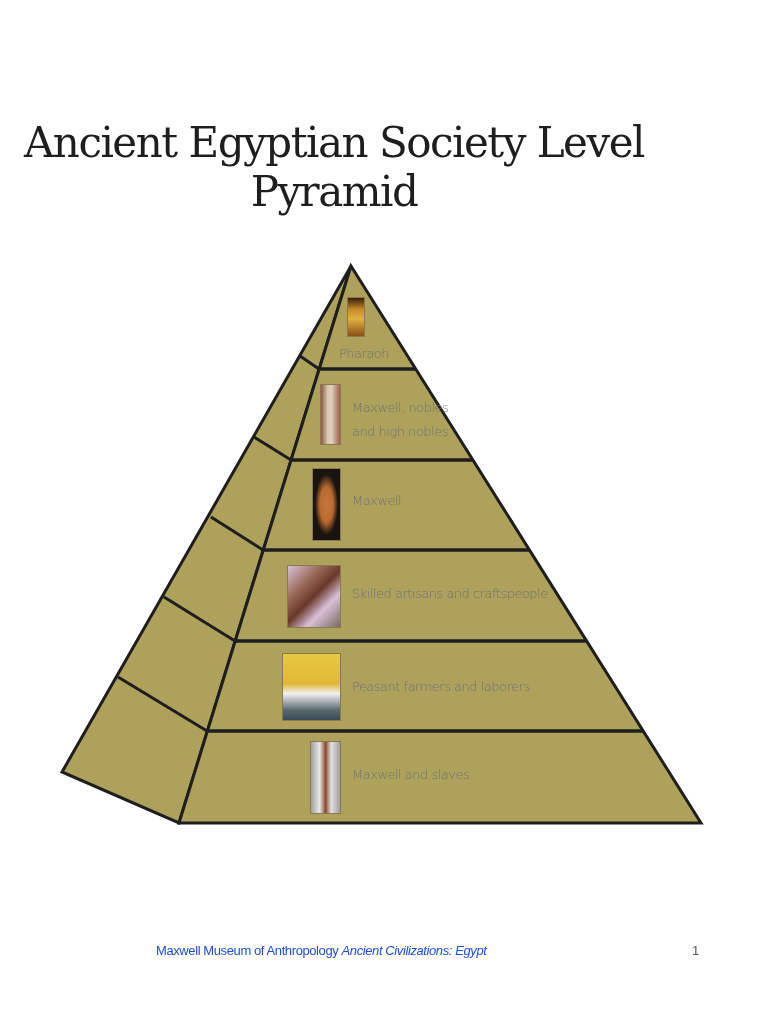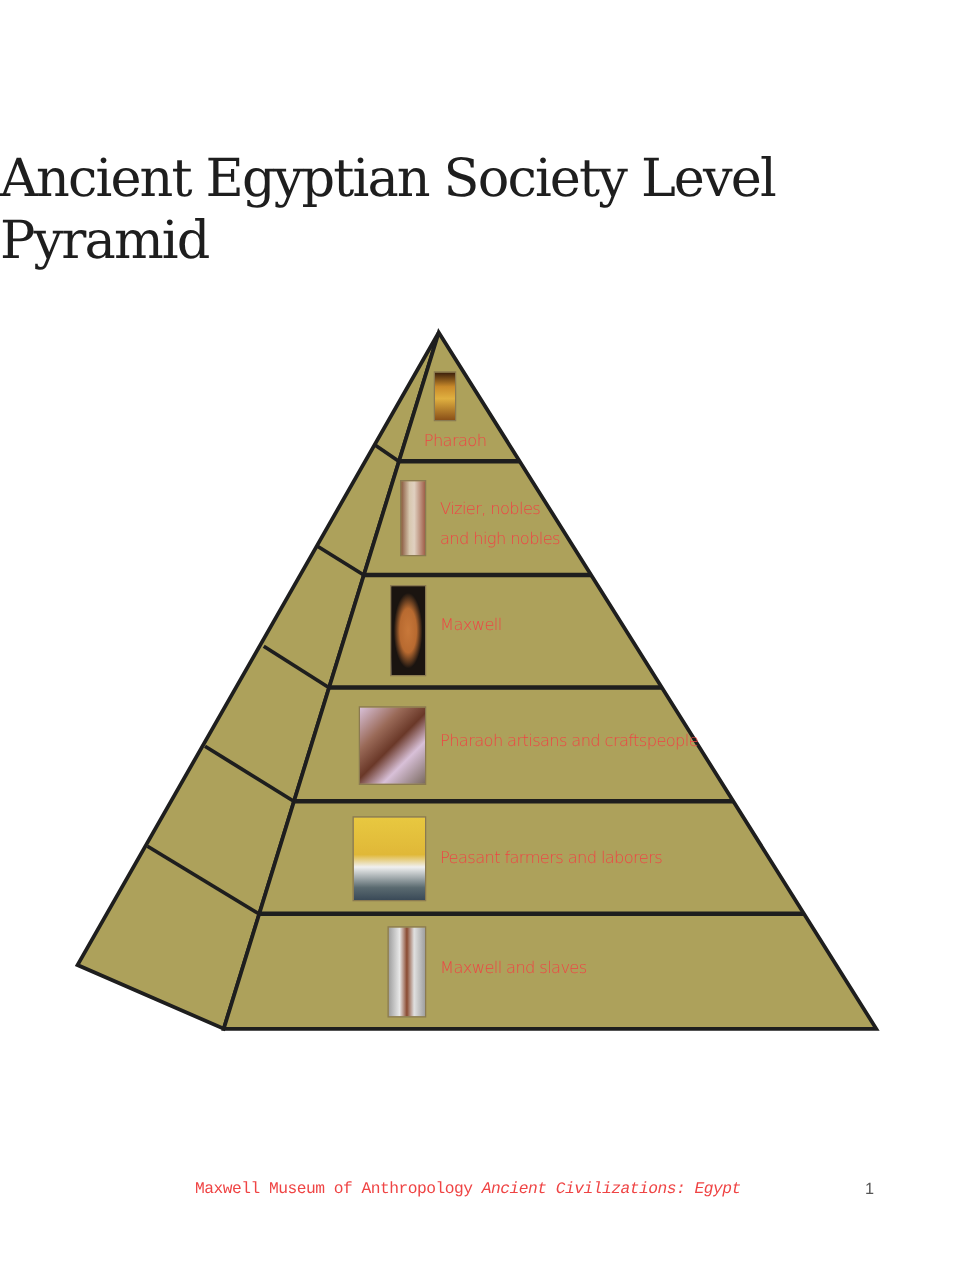--- a/index.html
+++ b/index.html
@@ -1,31 +1,31 @@
 <!DOCTYPE html>
 <html><head>
 <meta charset="utf-8">
 <style>
   html, body { margin: 0; padding: 0; background: #ffffff; }
   body { width: 768px; height: 1024px; position: relative; overflow: hidden; font-family: "DejaVu Sans", sans-serif; }
   .title {
-    position: absolute; left: 0; top: 118px; width: 668px; text-align: left;
+    position: absolute; left: 0; top: 118px; width: 668px; text-align: center;
     font-family: "DejaVu Serif", serif; font-size: 42px; color: #1e1e1e; letter-spacing: -1.5px;
     font-weight: normal;
   }
   svg.pyramid { position: absolute; left: 0; top: 0; }
   .tier-img {
     position: absolute; border: 1px solid #8a7a50; overflow: hidden;
   }
   .tier-label {
-    position: absolute; font-family: "DejaVu Sans", sans-serif; font-size: 13px; color: #ef4444;
+    position: absolute; font-family: "DejaVu Sans", sans-serif; font-size: 13px; color: #737373;
     line-height: 22px; letter-spacing: -0.5px; font-weight: 300;
   }
   .footer {
-    position: absolute; left: 156px; top: 943px; font-family: Liberation Mono, monospace; font-size: 13px; color: #ef4444;
+    position: absolute; left: 156px; top: 943px; font-family: Liberation Sans, sans-serif; font-size: 13px; color: #1d4ed8;
     letter-spacing: -0.4px;
   }
   .footer .ital { font-style: italic; }
   .page-num { position: absolute; left: 692px; top: 943px; font-family: "Liberation Sans", sans-serif; font-size: 13px; color: #555; }
 </style>
 </head>
 <body>
 
 <div class="title">Ancient Egyptian Society Level Pyramid</div>
 
@@ -49,28 +49,28 @@
     <line x1="211" y1="517" x2="263" y2="550"></line>
     <line x1="164" y1="597" x2="235" y2="641"></line>
     <line x1="118" y1="677" x2="207" y2="731"></line>
   </g>
 </svg>
 
 <div class="tier-img" style="left:347px; top:297px; width:16px; height:38px; background: linear-gradient(180deg,#3a1e0a 0%,#c98a2a 30%,#e0b040 55%,#8a5018 100%);"></div>
 <div class="tier-label" style="left:339px; top:343px;">Pharaoh</div>
 
 <div class="tier-img" style="left:320px; top:384px; width:19px; height:59px; background: linear-gradient(90deg,#8a5a40 0%,#d8c8b0 35%,#e0d0c0 55%,#a0604a 100%);"></div>
-<div class="tier-label" style="left:352px; top:397px;">Vizier, nobles</div>
+<div class="tier-label" style="left:352px; top:397px;">Maxwell, nobles</div>
 <div class="tier-label" style="left:352px; top:421px;">and high nobles</div>
 
 <div class="tier-img" style="left:312px; top:468px; width:27px; height:71px; background: radial-gradient(ellipse at 50% 50%,#c8783a 0%,#b86a30 35%,#1a1410 60%), linear-gradient(180deg,#1a1410 0%,#1a1410 80%,#f0e8e0 100%);"></div>
 <div class="tier-label" style="left:352px; top:490px;">Maxwell</div>
 
 <div class="tier-img" style="left:287px; top:565px; width:52px; height:61px; background: linear-gradient(135deg,#d8c0d8 0%,#9a6a58 30%,#6a3828 50%,#d8c0d8 70%,#7a6a60 100%);"></div>
-<div class="tier-label" style="left:352px; top:583px;">Pharaoh artisans and craftspeople</div>
+<div class="tier-label" style="left:352px; top:583px;">Skilled artisans and craftspeople</div>
 
 <div class="tier-img" style="left:282px; top:653px; width:57px; height:66px; background: linear-gradient(180deg,#e8c840 0%,#e0b838 45%,#f0f0f0 60%,#5a6a70 85%,#3a4a58 100%);"></div>
 <div class="tier-label" style="left:352px; top:676px;">Peasant farmers and laborers</div>
 
 <div class="tier-img" style="left:310px; top:741px; width:29px; height:71px; background: linear-gradient(90deg,#a0a0a0 0%,#e8e8e8 30%,#8a4a30 50%,#e0e0e0 70%,#a0a0a0 100%);"></div>
 <div class="tier-label" style="left:352px; top:764px;">Maxwell and slaves</div>
 
 <div class="footer">
   <span>Maxwell Museum of Anthropology</span>
   <span class="ital">Ancient Civilizations: Egypt</span>

